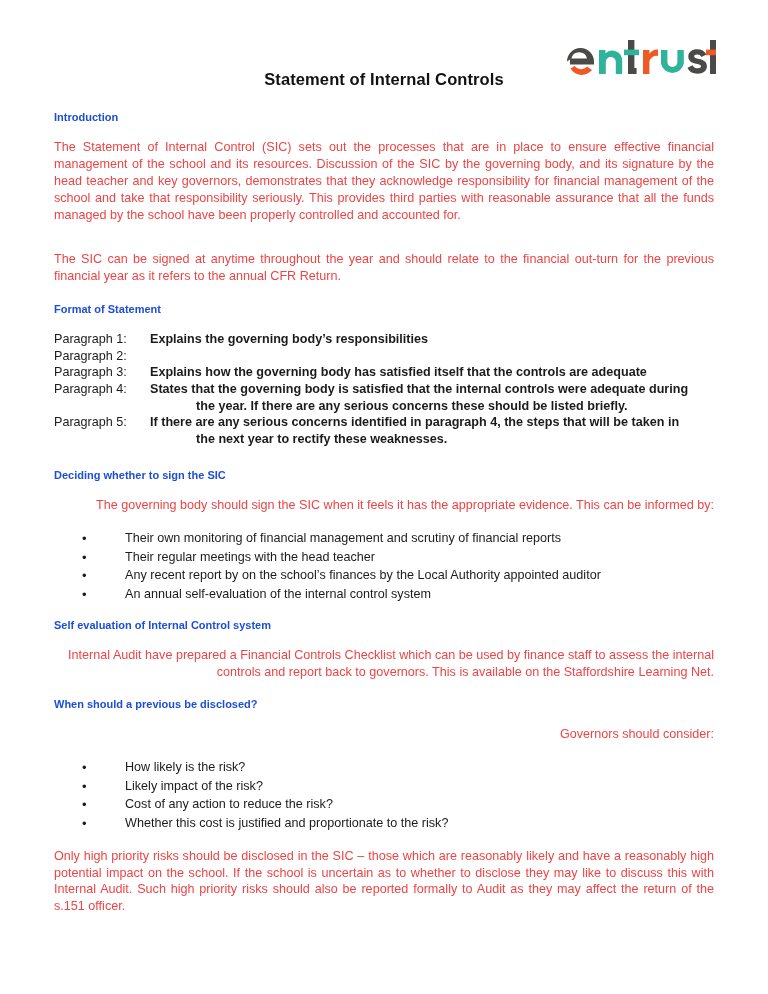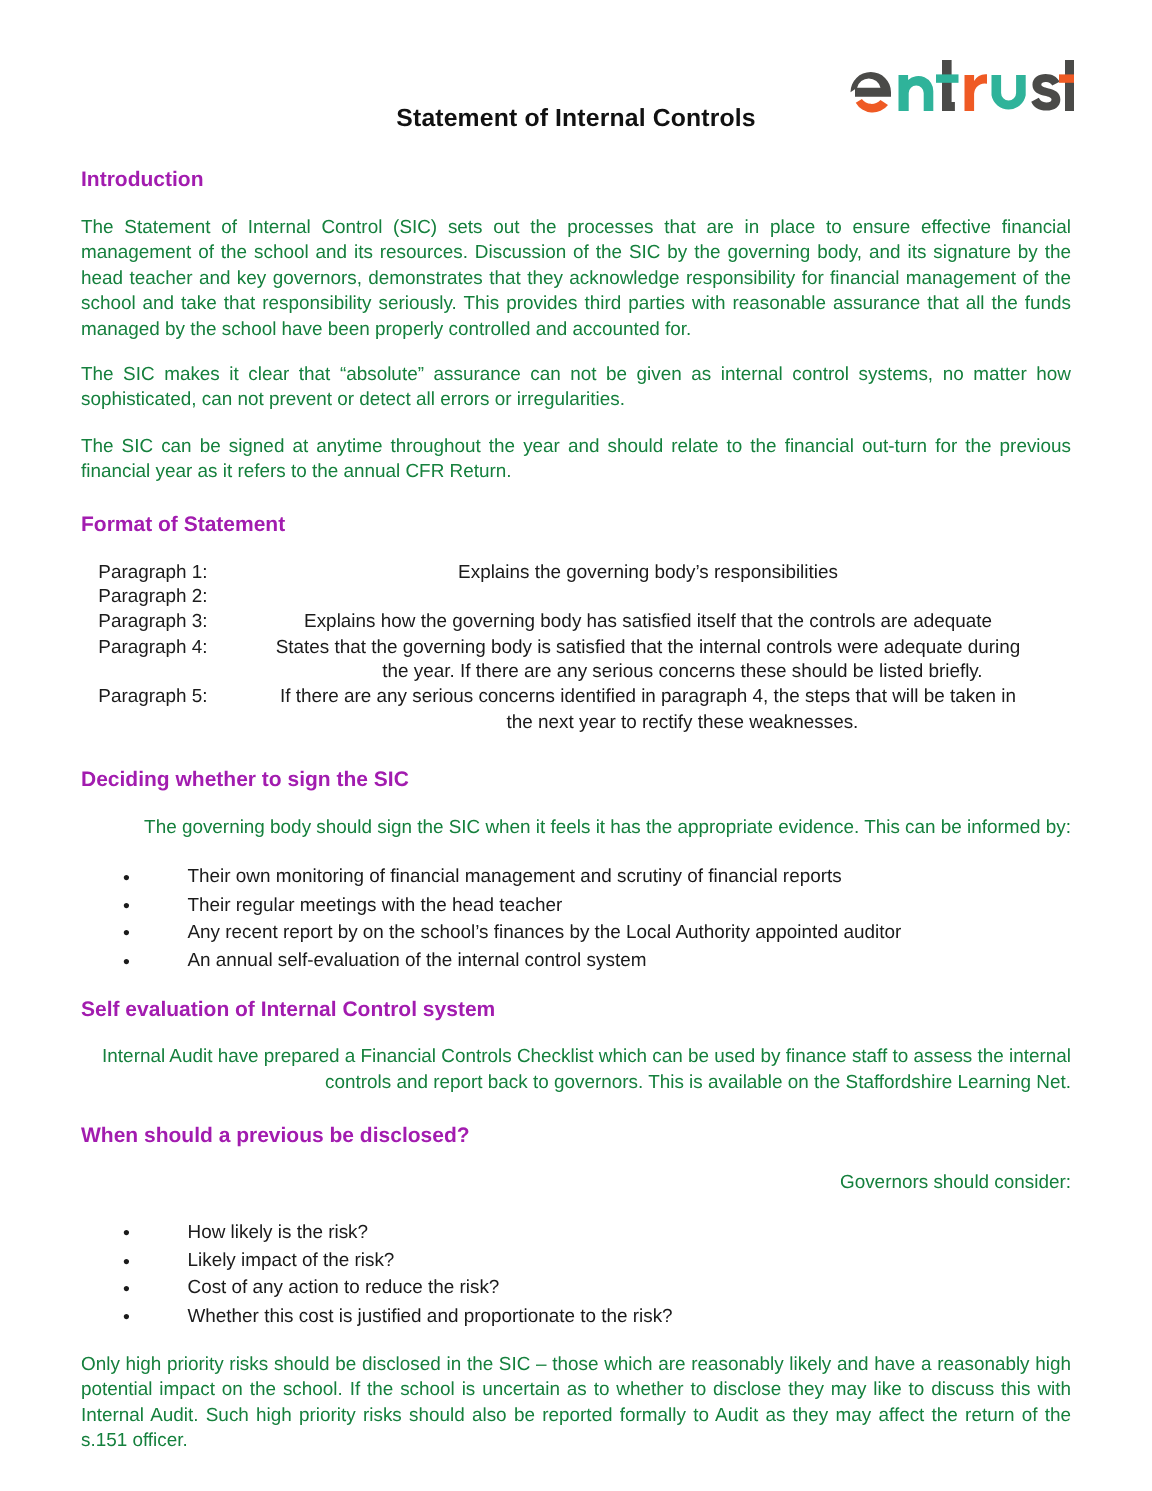--- a/index.html
+++ b/index.html
@@ -40,31 +40,31 @@
     padding-top: 70px;
     text-align: center;
     font-size: 16.5px;
     font-weight: bold;
     letter-spacing: 0.1px;
     color: #111;
   }
 
   
   .section-heading {
-    font-size: 14px;
+    font-size: 11px;
     font-weight: bold;
-    color: #a21caf;
+    color: #1d4ed8;
     margin: 0;
     padding: 0;
   }
   .para {
     font-size: 12.6px;
     line-height: 1.34;
     text-align: justify;
-    color: #15803d;
+    color: #ef4444;
     margin: 0;
   }
   .para.left {
     text-align: right;
   }
 
   
   .gap-22 { height: 22px; }
   .gap-18 { height: 18px; }
   .gap-16 { height: 16px; }
@@ -76,25 +76,25 @@
     line-height: 1.32;
     color: #1b1b1b;
   }
   .para-row {
     display: flex;
     align-items: flex-start;
   }
   .para-row .plabel {
     flex: 0 0 96px;
     white-space: nowrap;
-    text-align: center;
   }
   .para-row .ptext {
     flex: 1 1 auto;
-    text-align: center;
+    text-align: left;
+    font-weight: bold;
   }
   .para-row .ptext .cont {
     display: block;
     margin-left: 46px;
   }
 
   
   ul.bullets {
     list-style: none;
     margin: 0;
@@ -167,21 +167,20 @@
   </div>
 
   <h1 class="doc-title">Statement of Internal Controls</h1>
 
   <div class="gap-22"></div>
 
   <div class="section-heading">Introduction</div>
   <div class="gap-16"></div>
   <p class="para">The Statement of Internal Control (SIC) sets out the processes that are in place to ensure effective financial management of the school and its resources. Discussion of the SIC by the governing body, and its signature by the head teacher and key governors, demonstrates that they acknowledge responsibility for financial management of the school and take that responsibility seriously. This provides third parties with reasonable assurance that all the funds managed by the school have been properly controlled and accounted for.</p>
   <div class="gap-14"></div>
-  <p class="para">The SIC makes it clear that “absolute” assurance can not be given as internal control systems, no matter how sophisticated, can not prevent or detect all errors or irregularities.</p>
   <div class="gap-14"></div>
   <p class="para">The SIC can be signed at anytime throughout the year and should relate to the financial out-turn for the previous financial year as it refers to the annual CFR Return.</p>
 
   <div class="gap-18"></div>
 
   <div class="section-heading">Format of Statement</div>
   <div class="gap-16"></div>
 
   <div class="para-list">
     <div class="para-row">

